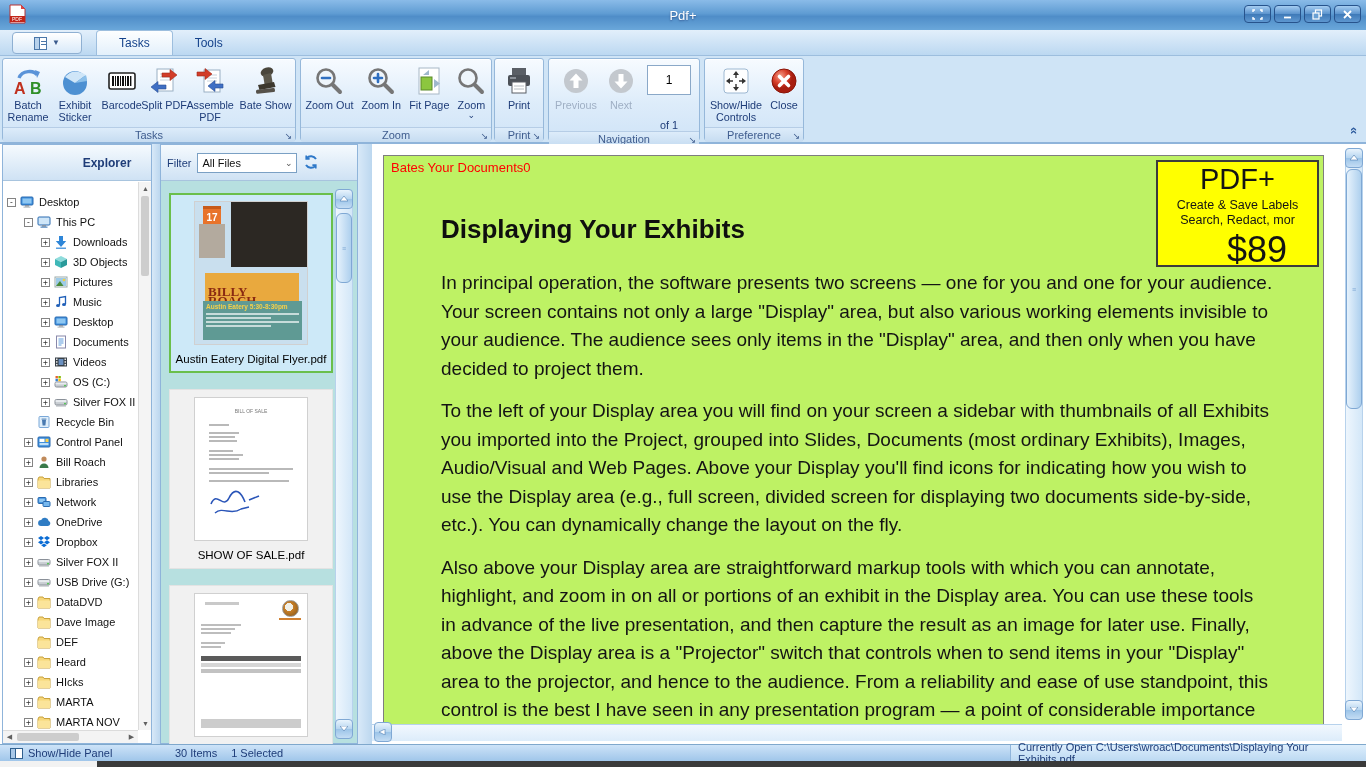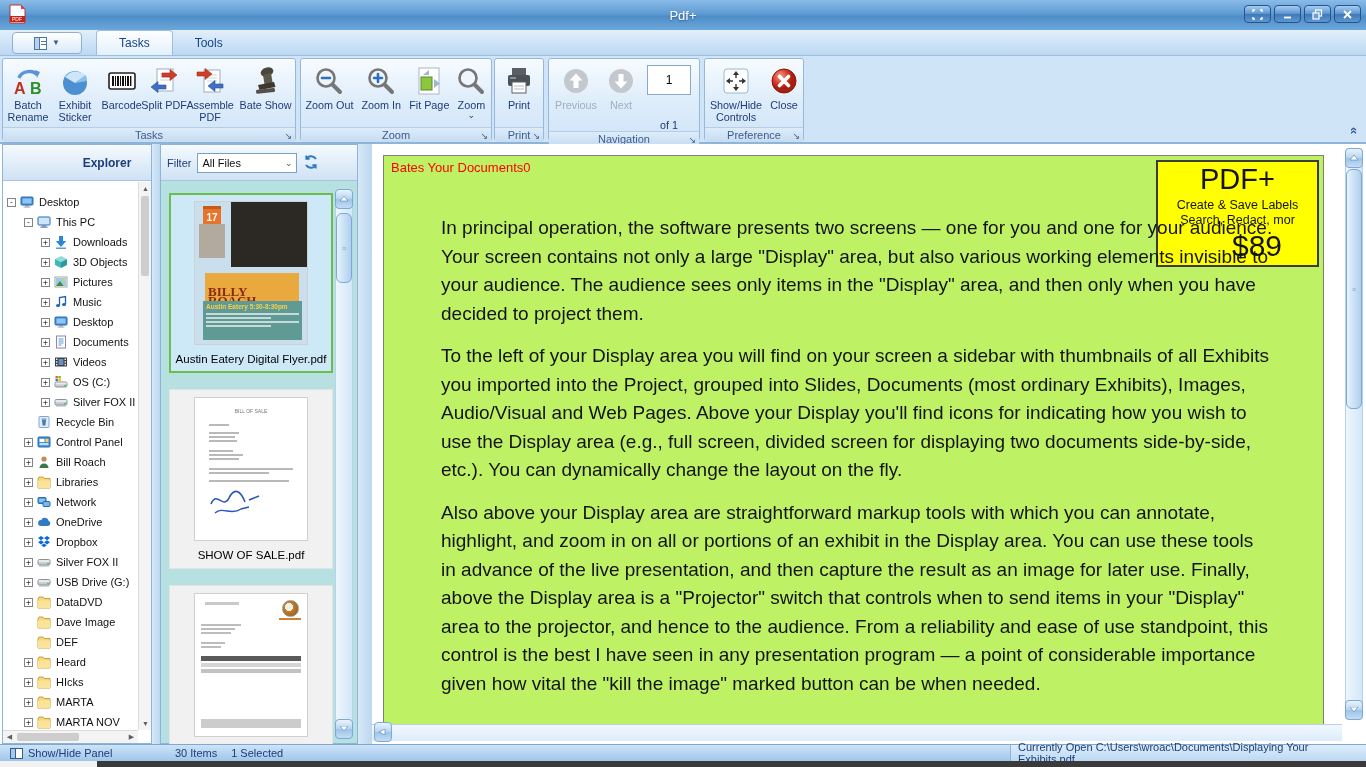--- a/index.html
+++ b/index.html
@@ -118,21 +118,21 @@
   .sb-blue-track-h{position:absolute;height:17px;background:linear-gradient(180deg,#f2f8fe,#dcecfa);border-top:1px solid #b7d2ec;}
 
   
   .docarea{position:absolute;left:372px;top:0;right:0;height:100%;background:#fff;}
   .page{position:absolute;left:11px;top:11px;width:941px;height:585px;background:#bef264;border:1px solid #7e7e7e;overflow:hidden;}
   .bates{position:absolute;left:7px;top:4px;font-size:13px;color:#f00;}
   .adbox{position:absolute;top:4px;right:4px;width:163px;height:107px;background:#ffff00;border:2px solid #3c3c3c;text-align:center;color:#141414;}
   .adbox .t1{font-size:29px;margin-top:1px;}
   .adbox .t2{font-size:12.5px;line-height:15px;margin-top:2px;}
   .adbox .t3{font-size:12.5px;line-height:15px;}
-  .adbox .t4{font-size:30px;margin-top:1px;padding-left:39px;}
+  .adbox .t4{font-size:36px;margin-top:1px;padding-left:39px;}
   .doc-body{position:absolute;left:57px;top:58px;width:832px;}
   .doc-h1{font-size:26px;font-weight:bold;color:#0f0f0f;margin-bottom:24px;}
   .doc-p{font-size:19px;line-height:28.5px;color:#141414;margin-bottom:14px;}
 
   
   .statusbar{position:absolute;left:0;top:744px;width:100%;height:17px;background:linear-gradient(180deg,#cde3f8,#a0c6ea);border-top:1px solid #7fa8cc;font-size:11px;color:#1e3c78;}
   .sb-left{position:absolute;left:10px;top:0;height:100%;display:flex;align-items:center;gap:5px;}
   .sb-counts{position:absolute;left:175px;top:0;height:100%;display:flex;align-items:center;gap:14px;}
   .sb-right{position:absolute;right:0;top:0;height:100%;width:356px;background:linear-gradient(180deg,#ddeefc,#bcd9f2);border-left:1px solid #8fb4da;display:flex;align-items:center;padding-left:7px;}
   .ph-icon{width:13px;height:11px;border:1px solid #30608f;background:#fff;position:relative;}
@@ -828,20 +828,21 @@
     <div class="docarea">
       <div class="page">
         <div class="bates">Bates Your Documents0</div>
         <div class="adbox">
           <div class="t1">PDF+</div>
           <div class="t2">Create &amp; Save Labels</div>
           <div class="t3">Search, Redact, mor</div>
           <div class="t4">$89</div>
         </div>
         <div class="doc-body">
+          <div class="doc-h1">Displaying Your Exhibits</div>
           <p class="doc-p">In principal operation, the software presents two screens — one for you and one for your audience. Your screen contains not only a large "Display" area, but also various working elements invisible to your audience. The audience sees only items in the "Display" area, and then only when you have decided to project them.</p>
           <p class="doc-p">To the left of your Display area you will find on your screen a sidebar with thumbnails of all Exhibits you imported into the Project, grouped into Slides, Documents (most ordinary Exhibits), Images, Audio/Visual and Web Pages. Above your Display you'll find icons for indicating how you wish to use the Display area (e.g., full screen, divided screen for displaying two documents side-by-side, etc.). You can dynamically change the layout on the fly.</p>
           <p class="doc-p">Also above your Display area are straightforward markup tools with which you can annotate, highlight, and zoom in on all or portions of an exhibit in the Display area. You can use these tools in advance of the live presentation, and then capture the result as an image for later use. Finally, above the Display area is a "Projector" switch that controls when to send items in your "Display" area to the projector, and hence to the audience. From a reliability and ease of use standpoint, this control is the best I have seen in any presentation program — a point of considerable importance given how vital the "kill the image" marked button can be when needed.</p>
         </div>
       </div>
 
       <div class="sb-blue-track-v" style="right:3px;top:4px;bottom:24px;"></div>
       <div class="sb-blue-btn" style="right:3px;top:4px;">
           <svg viewBox="0 0 8 6">
             <polygon points="4,0 8,5 0,5" fill="#fff" stroke="#4a7ab0" stroke-width=".6"></polygon>

